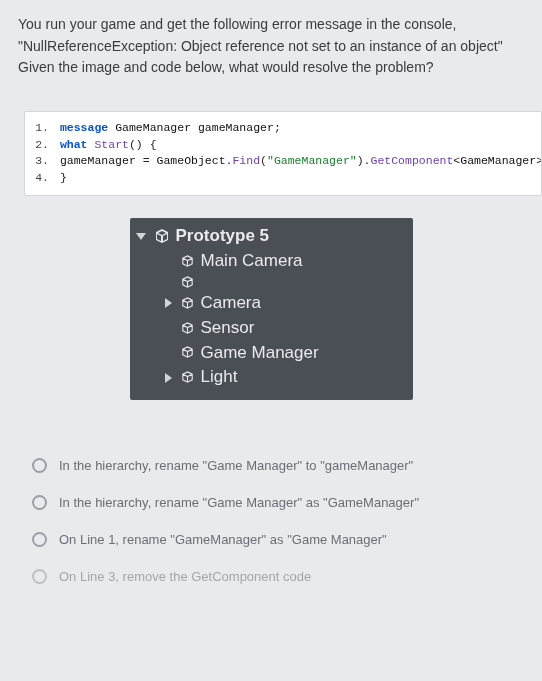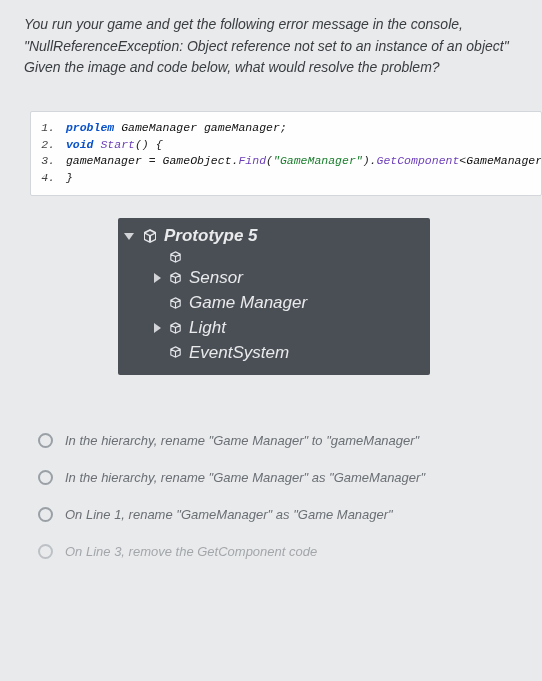--- a/index.html
+++ b/index.html
@@ -4,22 +4,21 @@
 <style>
   * { margin: 0; padding: 0; box-sizing: border-box; }
   html, body { width: 542px; height: 681px; }
   body {
     font-family: Arial, Helvetica, sans-serif;
     background: #e8eaec;
     color: #3a3d40;
     overflow: hidden;
   }
   .page {
-    padding: 14px 18px 0 24px;
-    font-style: italic;
+    padding: 14px 18px 0 18px;
   }
   .question {
     font-size: 14px;
     line-height: 1.55;
     color: #3a3d40;
     margin-bottom: 32px;
   }
   .code-block {
     background: #fefefe;
     border: 1px solid #d3d6da;
@@ -42,21 +41,21 @@
   .pun { color: #222; }
   .code-line { line-height: 1.45; }
   .hierarchy-wrap {
     display: flex;
     justify-content: center;
     margin-bottom: 58px;
   }
   .hierarchy {
     background: #4a4e55;
     color: #e9eaec;
-    width: 312px;
+    width: 283px;
     padding: 6px 8px 10px 6px;
     border-radius: 2px;
     font-size: 17px;
     font-family: Arial, sans-serif;
   }
   .h-row {
     display: flex;
     align-items: center;
     gap: 6px;
     padding: 1px 0;
@@ -119,27 +118,27 @@
 
   <div class="question">
     <span>You run your game and get the following error message in the console,</span><br>
     <span>"NullReferenceException: Object reference not set to an instance of an object"</span><br>
     <span>Given the image and code below, what would resolve the problem?</span>
   </div>
 
   <div class="code-block">
     <div class="code-line">
       <span class="ln">1.</span>
-      <span class="kw">problem</span>
+      <span class="kw">message</span>
       <span class="typ">GameManager</span>
       <span class="typ">gameManager</span><span class="pun">;</span>
     </div>
     <div class="code-line">
       <span class="ln">2.</span>
-      <span class="kw">void</span>
+      <span class="kw">what</span>
       <span class="mth">Start</span><span class="pun">() {</span>
     </div>
     <div class="code-line">
       <span class="ln">3.</span><span>   </span><span class="typ">gameManager</span><span class="pun"> = </span><span class="typ">GameObject</span><span class="pun">.</span><span class="mth">Find</span><span class="pun">(</span><span class="str">"GameManager"</span><span class="pun">)</span><span class="pun">.</span><span class="mth">GetComponent</span><span class="pun">&lt;</span><span class="typ">GameManager</span><span class="pun">&gt;(</span>
     </div>
     <div class="code-line">
       <span class="ln">4.</span>
       <span class="pun">}</span>
     </div>
   </div>
@@ -156,30 +155,48 @@
         <span>Prototype 5</span>
       </div>
       <div id="h-items">
           <div class="h-row indent-child">
             <span class="arrow-slot"></span>
             <span class="cube-icon">
               <svg viewBox="0 0 16 16" width="15" height="15">
                 <path fill="none" stroke="#e4e6e9" stroke-width="1.2" d="M8 2l5 2.5v6L8 13l-5-2.5v-6L8 2zM3 4.5L8 7l5-2.5M8 7v6"></path>
               </svg>
             </span>
+            <span>Main Camera</span>
+          </div>
+          <div class="h-row indent-child">
+            <span class="arrow-slot"></span>
+            <span class="cube-icon">
+              <svg viewBox="0 0 16 16" width="15" height="15">
+                <path fill="none" stroke="#e4e6e9" stroke-width="1.2" d="M8 2l5 2.5v6L8 13l-5-2.5v-6L8 2zM3 4.5L8 7l5-2.5M8 7v6"></path>
+              </svg>
+            </span>
           </div>
           <div class="h-row indent-child">
             <span class="arrow-slot">
               <span class="tri tri-right"></span>
             </span>
             <span class="cube-icon">
               <svg viewBox="0 0 16 16" width="15" height="15">
                 <path fill="none" stroke="#e4e6e9" stroke-width="1.2" d="M8 2l5 2.5v6L8 13l-5-2.5v-6L8 2zM3 4.5L8 7l5-2.5M8 7v6"></path>
               </svg>
             </span>
+            <span>Camera</span>
+          </div>
+          <div class="h-row indent-child">
+            <span class="arrow-slot"></span>
+            <span class="cube-icon">
+              <svg viewBox="0 0 16 16" width="15" height="15">
+                <path fill="none" stroke="#e4e6e9" stroke-width="1.2" d="M8 2l5 2.5v6L8 13l-5-2.5v-6L8 2zM3 4.5L8 7l5-2.5M8 7v6"></path>
+              </svg>
+            </span>
             <span>Sensor</span>
           </div>
           <div class="h-row indent-child">
             <span class="arrow-slot"></span>
             <span class="cube-icon">
               <svg viewBox="0 0 16 16" width="15" height="15">
                 <path fill="none" stroke="#e4e6e9" stroke-width="1.2" d="M8 2l5 2.5v6L8 13l-5-2.5v-6L8 2zM3 4.5L8 7l5-2.5M8 7v6"></path>
               </svg>
             </span>
             <span>Game Manager</span>
@@ -188,29 +205,20 @@
             <span class="arrow-slot">
               <span class="tri tri-right"></span>
             </span>
             <span class="cube-icon">
               <svg viewBox="0 0 16 16" width="15" height="15">
                 <path fill="none" stroke="#e4e6e9" stroke-width="1.2" d="M8 2l5 2.5v6L8 13l-5-2.5v-6L8 2zM3 4.5L8 7l5-2.5M8 7v6"></path>
               </svg>
             </span>
             <span>Light</span>
           </div>
-          <div class="h-row indent-child">
-            <span class="arrow-slot"></span>
-            <span class="cube-icon">
-              <svg viewBox="0 0 16 16" width="15" height="15">
-                <path fill="none" stroke="#e4e6e9" stroke-width="1.2" d="M8 2l5 2.5v6L8 13l-5-2.5v-6L8 2zM3 4.5L8 7l5-2.5M8 7v6"></path>
-              </svg>
-            </span>
-            <span>EventSystem</span>
-          </div>
         </div>
     </div>
   </div>
 
   <div class="options">
     <div class="option">
       <span class="radio"></span>
       <span>In the hierarchy, rename "Game Manager" to "gameManager"</span>
     </div>
     <div class="option">

